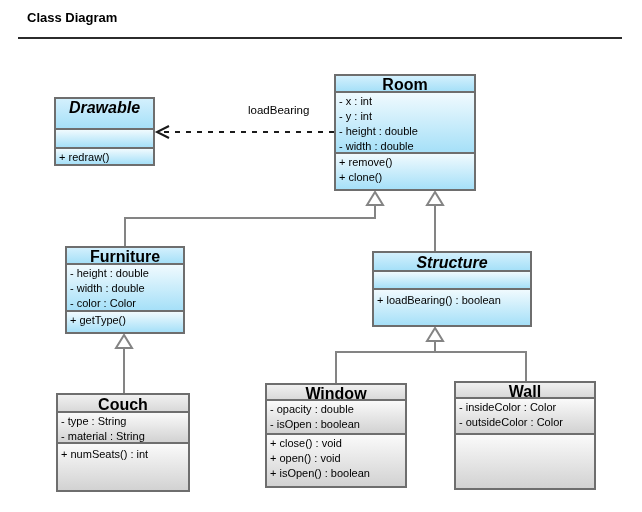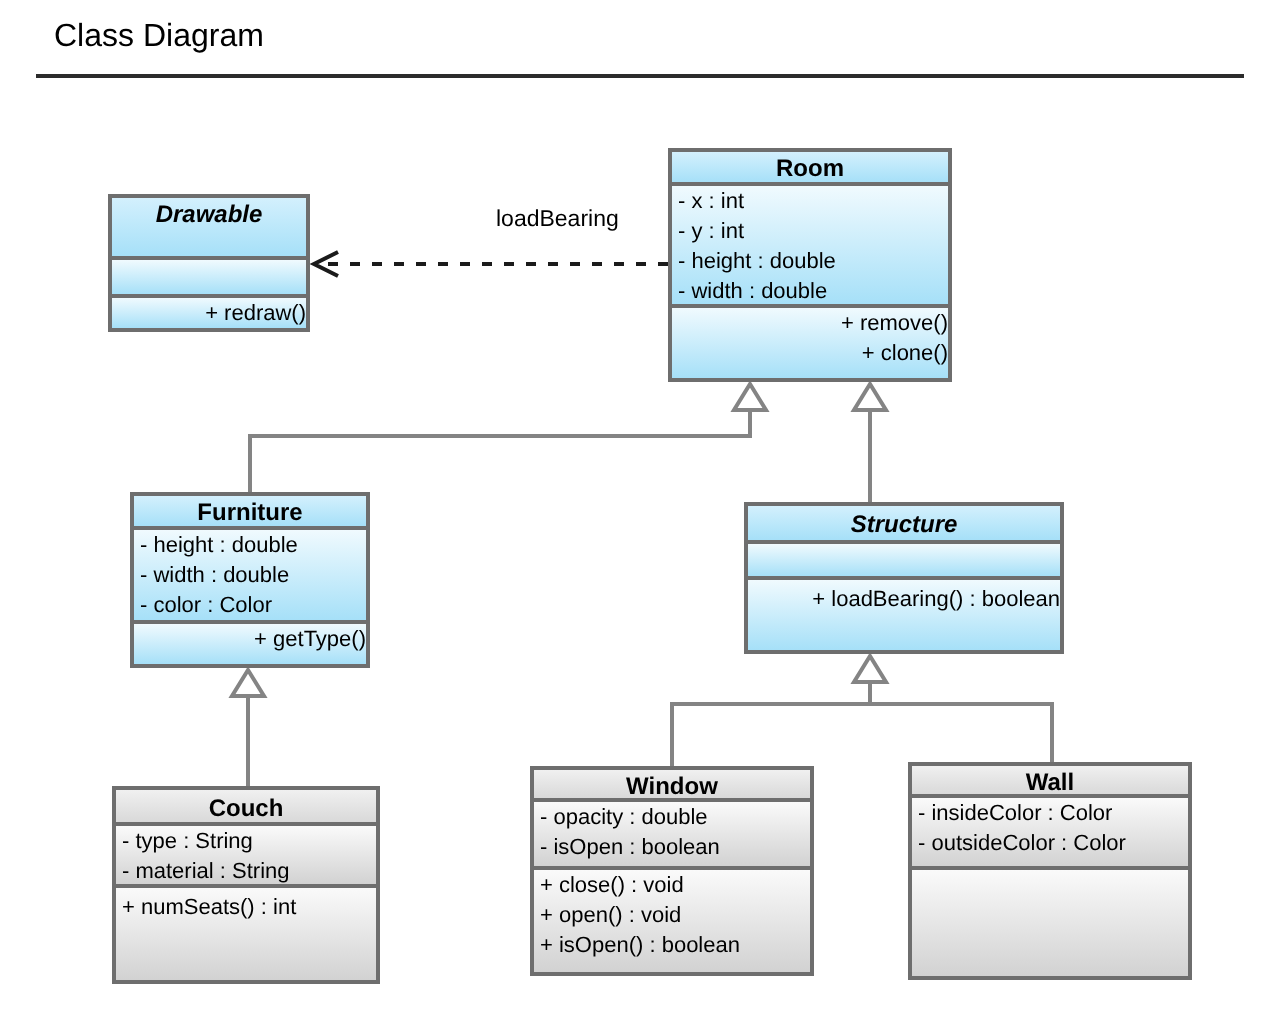--- a/index.html
+++ b/index.html
@@ -13,22 +13,22 @@
     position: relative;
     width: 642px;
     height: 512px;
     background: #ffffff;
     overflow: hidden;
   }
   .page-title {
     position: absolute;
     left: 27px;
     top: 10px;
-    font-size: 16px;
-    font-weight: 400;
+    font-size: 13px;
+    font-weight: 700;
     color: var(--text, #000);
     white-space: nowrap;
   }
   .title-rule {
     position: absolute;
     left: 18px;
     top: 37px;
     width: 604px;
     height: 2px;
     background: #2b2b2b;
@@ -77,41 +77,41 @@
     flex-direction: column;
     font-size: 11px;
     line-height: 15px;
   }
   .uml-title {
     box-sizing: border-box;
     flex: 0 0 auto;
     border-bottom: 2px solid var(--box-border, #6e6e6e);
     text-align: center;
     font-weight: bold;
-    font-size: 12px;
+    font-size: 16px;
     padding-top: 1px;
     overflow: hidden;
   }
   .uml-title.italic { font-style: italic; }
   .uml-attrs {
     box-sizing: border-box;
     flex: 0 0 auto;
     border-bottom: 2px solid var(--box-border, #6e6e6e);
     padding: 1px 0 0 3px;
     overflow: hidden;
   }
   .uml-methods {
     box-sizing: border-box;
     flex: 1 1 auto;
     padding: 1px 0 0 3px;
     overflow: hidden;
   }
   .blue .uml-title   { background: linear-gradient(to bottom, var(--blue-header-top, #d3f0fd), var(--blue-header-bottom, #a6e0f8)); }
   .blue .uml-attrs   { background: linear-gradient(to bottom, var(--blue-body-top, #f0fafe), var(--blue-body-bottom, #a6e0f8)); }
-  .blue .uml-methods { background: linear-gradient(to bottom, var(--blue-body-top, #f0fafe), var(--blue-body-bottom, #a6e0f8)); text-align: right; }
+  .blue .uml-methods { background: linear-gradient(to bottom, var(--blue-body-top, #f0fafe), var(--blue-body-bottom, #a6e0f8)); }
   .gray .uml-title   { background: linear-gradient(to bottom, var(--gray-header-top, #f0f0f0), var(--gray-header-bottom, #d9d9d9)); }
   .gray .uml-attrs   { background: linear-gradient(to bottom, var(--gray-body-top, #fafafa), var(--gray-body-bottom, #d2d2d2)); }
   .gray .uml-methods { background: linear-gradient(to bottom, var(--gray-body-top, #fafafa), var(--gray-body-bottom, #d2d2d2)); }
   .member-line { white-space: nowrap; }
 </style>
 </head>
 <body>
 
 <div class="canvas">
 

